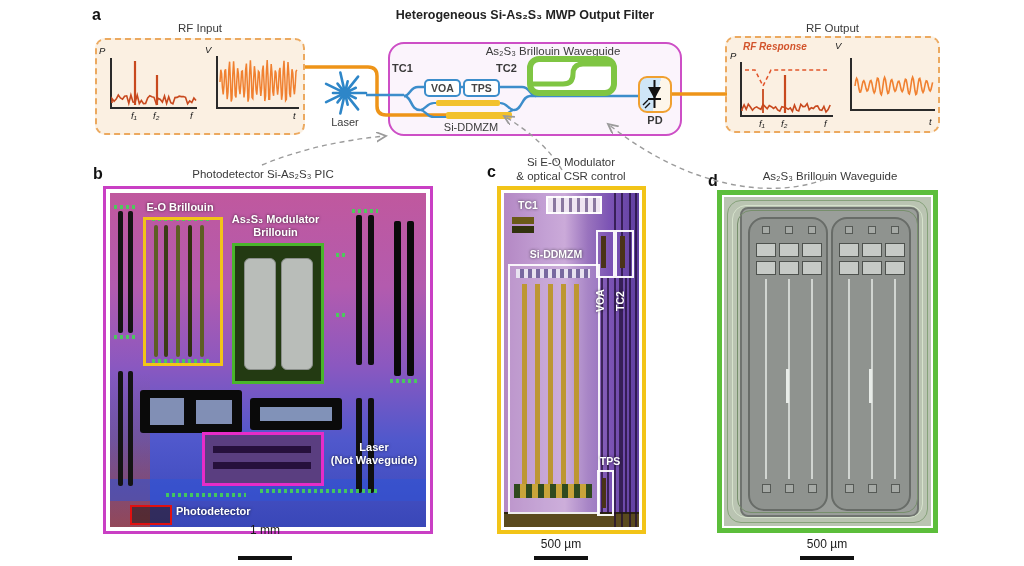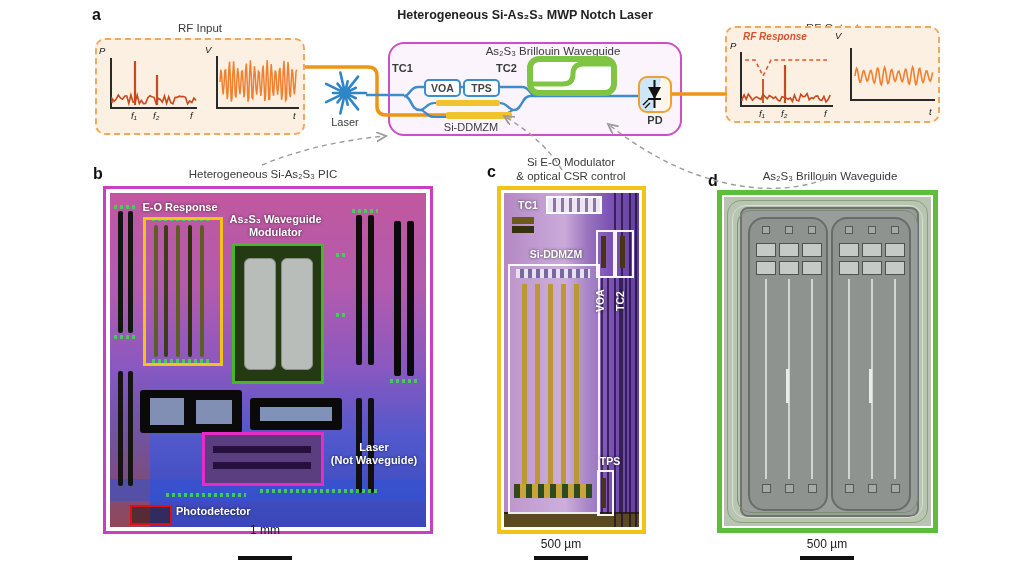--- a/index.html
+++ b/index.html
@@ -26,21 +26,21 @@
   .chip{position:absolute;overflow:hidden;}
   svg{display:block;}
   .plot{position:absolute;}
 </style>
 </head>
 <body>
 
 <div id="fig">
 
   <span class="plabel" style="left:92px;top:6px">a</span>
-  <div class="atitle">Heterogeneous Si-As₂S₃ MWP Notch Laser</div>
+  <div class="atitle">Heterogeneous Si-As₂S₃ MWP Output Filter</div>
 
   <div class="boxtitle" style="left:95px;top:22px;width:210px">RF Input</div>
   <div class="boxtitle" style="left:725px;top:22px;width:215px">RF Output</div>
 
   <div class="schembox"></div>
 
   <svg class="abs" id="wires" style="left:0;top:0;z-index:3;pointer-events:none" width="1024" height="170" viewBox="0 0 1024 170">
     <path d="M305,67 H368 Q377,67 377,76 V106 Q377,115 386,115 H452" stroke="#EE9418" stroke-width="3.5" fill="none"></path>
     <path d="M366,95 H404" stroke="#3C8DCB" stroke-width="2.5" fill="none"></path>
     <path d="M404,96 C410,96 410,87 418,87 H522 C530,87 530,96 536,96" stroke="#3C8DCB" stroke-width="2.5" fill="none"></path>
@@ -110,21 +110,21 @@
        background:linear-gradient(105deg,#CFE6F7 55%,#FDF6EA 55%);box-sizing:border-box;z-index:4">
     <svg width="29" height="32" viewBox="0 0 29 32">
       <line x1="14.5" y1="2" x2="14.5" y2="30" stroke="#111" stroke-width="2"></line>
       <polygon points="8,9 21,9 14.5,21" fill="#111"></polygon>
       <line x1="8" y1="21" x2="21" y2="21" stroke="#111" stroke-width="2"></line>
       <path d="M3,27 L8,22 M5,30 L10,25" stroke="#111" stroke-width="1.4"></path>
     </svg>
   </div>
   <div class="sublbl" style="left:638px;top:114px;width:34px;text-align:center;font-weight:bold">PD</div>
 
-  <div class="sigbox" style="left:725px;top:26px;width:215px;height:97px">
+  <div class="sigbox" style="left:725px;top:36px;width:215px;height:97px">
     <span class="axlbl" style="left:16px;top:3px;font-weight:bold;color:#D2542C;font-size:10px">RF Response</span>
     <svg class="plot" id="specOut" style="left:6px;top:12px" width="102" height="72" viewBox="0 0 102 72">
       <path d="M8,12 V66 H100" stroke="#2a2a2a" stroke-width="2" fill="none"></path>
       <path d="M12,20 H22 L30,36 L38,20 H94" stroke="#E2552B" stroke-width="1.5" fill="none" stroke-dasharray="4 3"></path>
       <path id="specOutNoise" d="M9,61 L9.0,59.3 L11.1,54.9 L13.2,59.2 L15.3,54.1 L17.4,57.0 L19.5,60.2 L21.6,57.8 L23.7,56.8 L25.8,58.3 L27.9,59.3 L30.0,54.4 L32.1,56.6 L34.2,58.8 L36.3,55.5 L38.4,56.7 L40.5,58.4 L42.6,56.8 L44.7,59.9 L46.8,61.2 L48.9,56.7 L51.0,57.3 L53.1,57.9 L55.2,59.3 L57.3,57.9 L59.4,61.3 L61.5,55.1 L63.6,60.2 L65.7,60.9 L67.8,54.3 L69.9,56.6 L72.0,56.4 L74.1,53.6 L76.2,59.8 L78.3,57.7 L80.4,58.5 L82.5,56.3 L84.6,55.9 L86.7,59.9 L88.8,60.3 L90.9,56.4 L93.0,62.0 L95.1,59.5 L97.2,55.0" stroke="#C8491E" stroke-width="1.6" fill="none"></path>
       <path d="M30,63 L30,39" stroke="#C8491E" stroke-width="1.8" fill="none"></path>
       <path d="M52,63 L52,25" stroke="#C8491E" stroke-width="2.2" fill="none"></path>
     </svg>
     <svg class="plot" id="waveOut" style="left:116px;top:14px" width="94" height="64" viewBox="0 0 94 64">
       <path d="M8,6 V58 H92" stroke="#2a2a2a" stroke-width="2" fill="none"></path>
@@ -132,37 +132,37 @@
     </svg>
     <span class="axlbl" style="left:3px;top:12px">P</span>
     <span class="axlbl" style="left:32px;top:80px">f₁</span>
     <span class="axlbl" style="left:54px;top:80px">f₂</span>
     <span class="axlbl" style="left:97px;top:80px">f</span>
     <span class="axlbl" style="left:108px;top:2px">V</span>
     <span class="axlbl" style="left:202px;top:78px">t</span>
   </div>
 
   <span class="plabel" style="left:93px;top:165px">b</span>
-  <div class="ptitle" style="left:133px;top:168px;width:260px">Heterogeneous Si-As₂S₃ PIC</div>
+  <div class="ptitle" style="left:133px;top:168px;width:260px">Photodetector Si-As₂S₃ PIC</div>
   <div class="chipbox" style="left:103px;top:186px;width:330px;height:348px;border:3px solid #C93FC4"></div>
   <div class="chip" id="chipB" style="left:110px;top:193px;width:316px;height:334px;
        background:linear-gradient(180deg,#C0589E 0%,#B35BAE 28%,#8A58C0 52%,#5058CC 74%,#3947B8 100%)">
     <div class="abs" style="left:0;top:180px;width:40px;height:154px;background:linear-gradient(180deg,rgba(170,70,45,0),rgba(195,72,38,.65))"></div>
     <div class="abs" style="left:0;top:286px;width:316px;height:22px;background:rgba(47,84,214,.55)"></div>
 
     <div class="abs" style="left:33px;top:24px;width:74px;height:143px;border:3px solid #F2C418;z-index:5"></div>
-    <div class="wlabel" style="left:-5px;top:8px;width:150px">E-O Response</div>
+    <div class="wlabel" style="left:-5px;top:8px;width:150px">E-O Brillouin</div>
 
     <div class="abs" style="left:122px;top:50px;width:86px;height:135px;background:#233A12;border:3px solid #49B52B;z-index:5">
       <div class="abs" style="left:9px;top:12px;width:30px;height:110px;background:#B9BDB9;border:1px solid #8A8E8A;border-radius:6px"></div>
       <div class="abs" style="left:46px;top:12px;width:30px;height:110px;background:#B9BDB9;border:1px solid #8A8E8A;border-radius:6px"></div>
     </div>
     <div class="wlabel" style="left:88px;top:20px;width:155px">
-      <div>As₂S₃ Waveguide</div>
-        <div>Modulator</div>
+      <div>As₂S₃ Modulator</div>
+        <div>Brillouin</div>
     </div>
 
     <div class="abs" style="left:30px;top:197px;width:102px;height:43px;background:#0A0A0A;border-radius:3px">
       <div class="abs" style="left:10px;top:8px;width:34px;height:27px;background:rgba(159,176,224,.8)"></div>
       <div class="abs" style="left:56px;top:10px;width:36px;height:24px;background:rgba(159,176,224,.8)"></div>
     </div>
     <div class="abs" style="left:140px;top:205px;width:92px;height:32px;background:#0A0A0A;border-radius:3px">
       <div class="abs" style="left:10px;top:9px;width:72px;height:14px;background:rgba(159,180,228,.8)"></div>
     </div>
 

